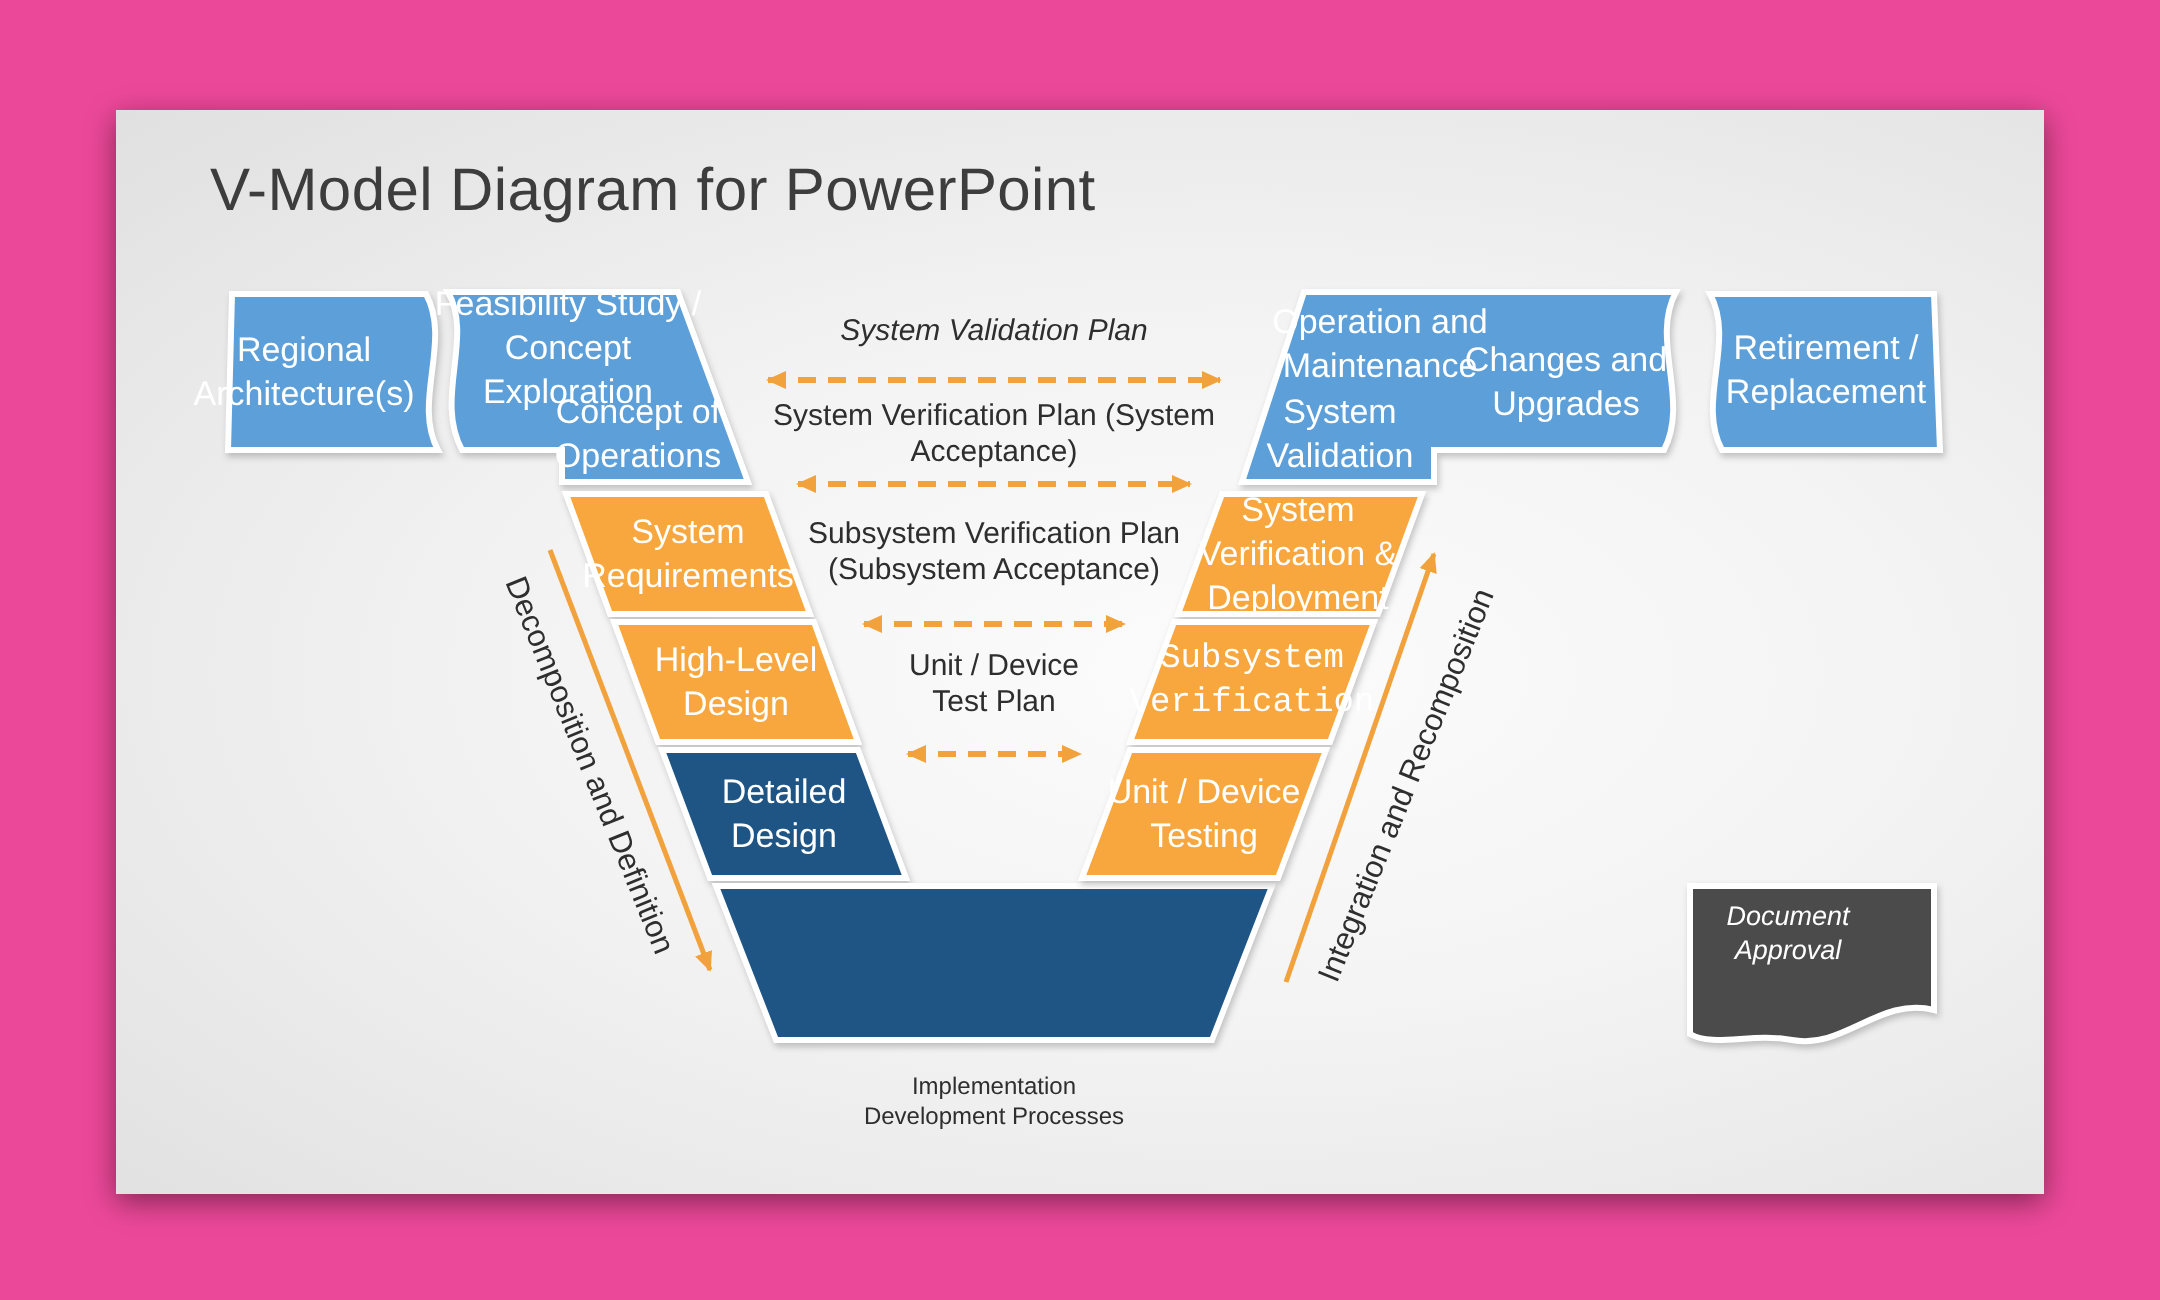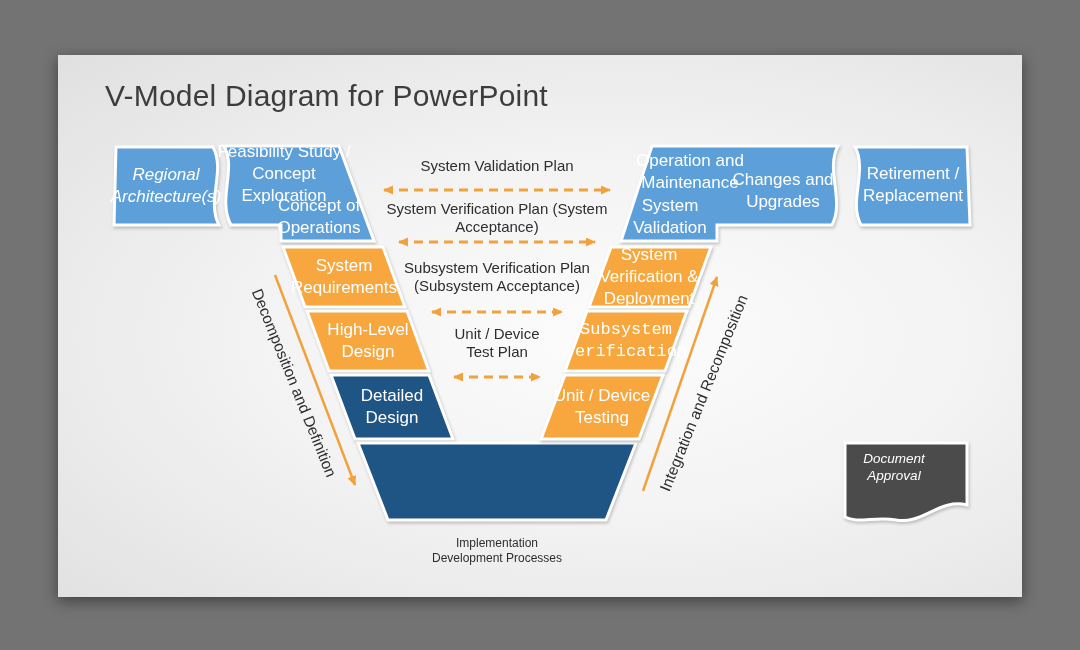--- a/index.html
+++ b/index.html
@@ -1,18 +1,18 @@
 <!DOCTYPE html>
 <html><head>
 <meta charset="utf-8">
 <style>
   html,body { margin:0; padding:0; }
   .frame {
     position:relative; width:1080px; height:650px;
-    background:#737373; overflow:hidden;
+    background:#ec4899; overflow:hidden;
     font-family:"Liberation Sans", sans-serif;
   }
   .slide {
     position:absolute; left:58px; top:55px; width:964px; height:542px;
     background:radial-gradient(ellipse at 58% 52%, #fcfcfc 0%, #f3f3f3 45%, #e9e9e9 75%, #e0e0e0 100%);
     box-shadow:0 4px 14px rgba(0,0,0,.45);
   }
   .title {
     position:absolute; left:47px; top:24px; margin:0;
     font-size:30px; font-weight:400; color:#3d3d3d; letter-spacing:.2px;
@@ -73,21 +73,21 @@
       <g class="connectors">
         <line x1="326" y1="135" x2="552" y2="135" stroke-width="3" stroke-dasharray="9 6" marker-start="url(#ah)" marker-end="url(#ah)" stroke="#f2a23d"></line>
         <line x1="341" y1="187" x2="537" y2="187" stroke-width="3" stroke-dasharray="9 6" marker-start="url(#ah)" marker-end="url(#ah)" stroke="#f2a23d"></line>
         <line x1="374" y1="257" x2="504" y2="257" stroke-width="3" stroke-dasharray="9 6" marker-start="url(#ah)" marker-end="url(#ah)" stroke="#f2a23d"></line>
         <line x1="396" y1="322" x2="482" y2="322" stroke-width="3" stroke-dasharray="9 6" marker-start="url(#ah)" marker-end="url(#ah)" stroke="#f2a23d"></line>
         <line x1="217" y1="220" x2="297" y2="430" stroke-width="2.5" marker-end="url(#ah)" stroke="#f2a23d"></line>
         <line x1="585" y1="436" x2="659" y2="222" stroke-width="2.5" marker-end="url(#ah)" stroke="#f2a23d"></line>
       </g>
     </svg>
 
-    <div class="lbl w" style="left:108px; top:131px;font-style:italic;">Regional
+    <div class="lbl w" style="left:94px; top:131px;">Regional
 Architecture(s)</div>
     <div class="lbl w" style="left:226px; top:119px;">Feasibility Study /
 Concept
 Exploration</div>
     <div class="lbl w" style="left:261px; top:162px;">Concept of
 Operations</div>
     <div class="lbl w" style="left:286px; top:222px;">System
 Requirements</div>
     <div class="lbl w" style="left:310px; top:286px;">High-Level
 Design</div>
@@ -104,21 +104,21 @@
     <div class="lbl w" style="left:591px; top:222px;">System
 Verification &amp;
 Deployment</div>
     <div class="lbl w" style="left:568px; top:286px;font-family:Liberation Mono, monospace;">Subsystem
 Verification</div>
     <div class="lbl w" style="left:544px; top:352px;">Unit / Device
 Testing</div>
     <div class="lbl doc" style="left:836px; top:412px;font-style:italic;">Document
 Approval</div>
 
-    <div class="lbl plan" style="left:439px; top:111px;">System Validation Plan</div>
+    <div class="lbl plan" style="left:439px; top:111px;font-style:italic;">System Validation Plan</div>
     <div class="lbl plan" style="left:439px; top:222px;">Subsystem Verification Plan
 (Subsystem Acceptance)</div>
     <div class="lbl plan" style="left:439px; top:163px;">System Verification Plan (System
 Acceptance)</div>
     <div class="lbl plan" style="left:439px; top:288px;">Unit / Device
 Test Plan</div>
 
     <div class="lbl diag diag-l" style="left:236px; top:328px;">Decomposition and Definition</div>
     <div class="lbl diag diag-r" style="left:646px; top:338px;">Integration and Recomposition</div>
 

